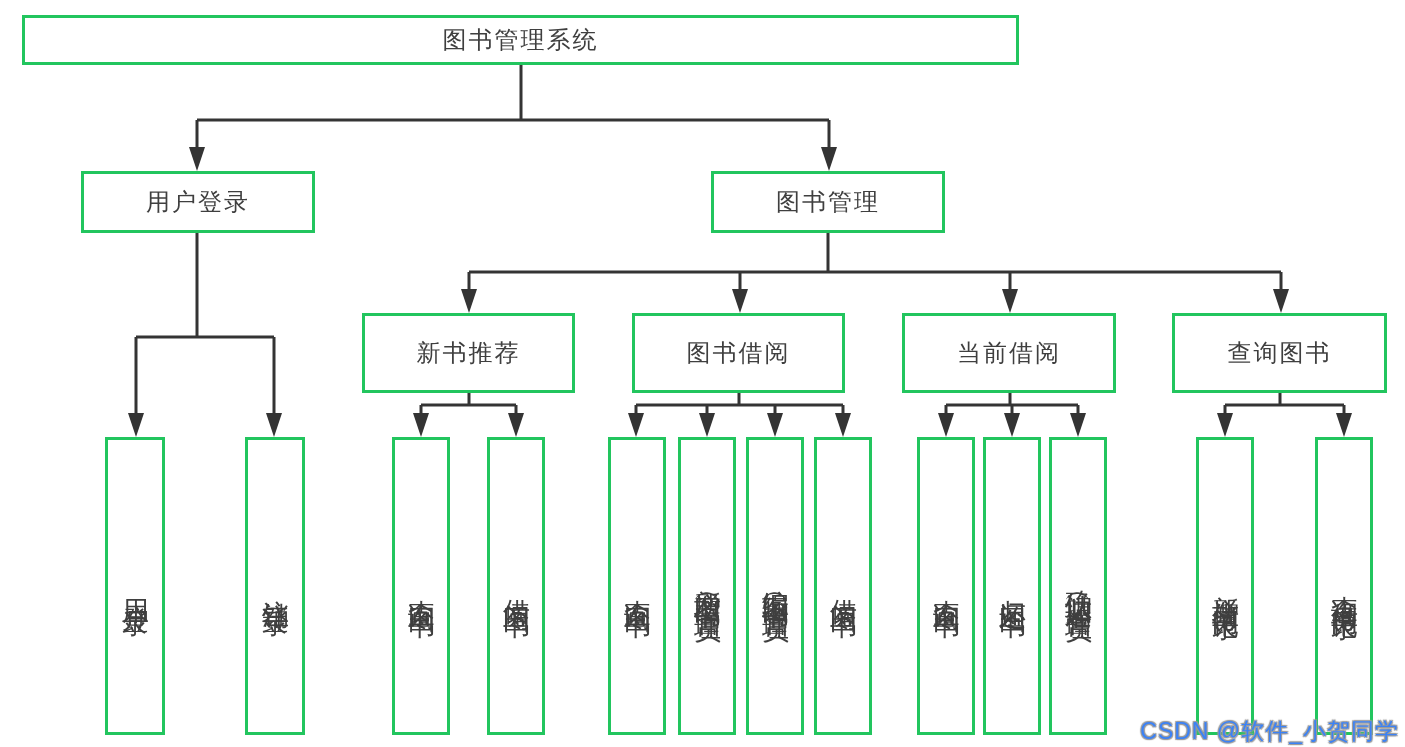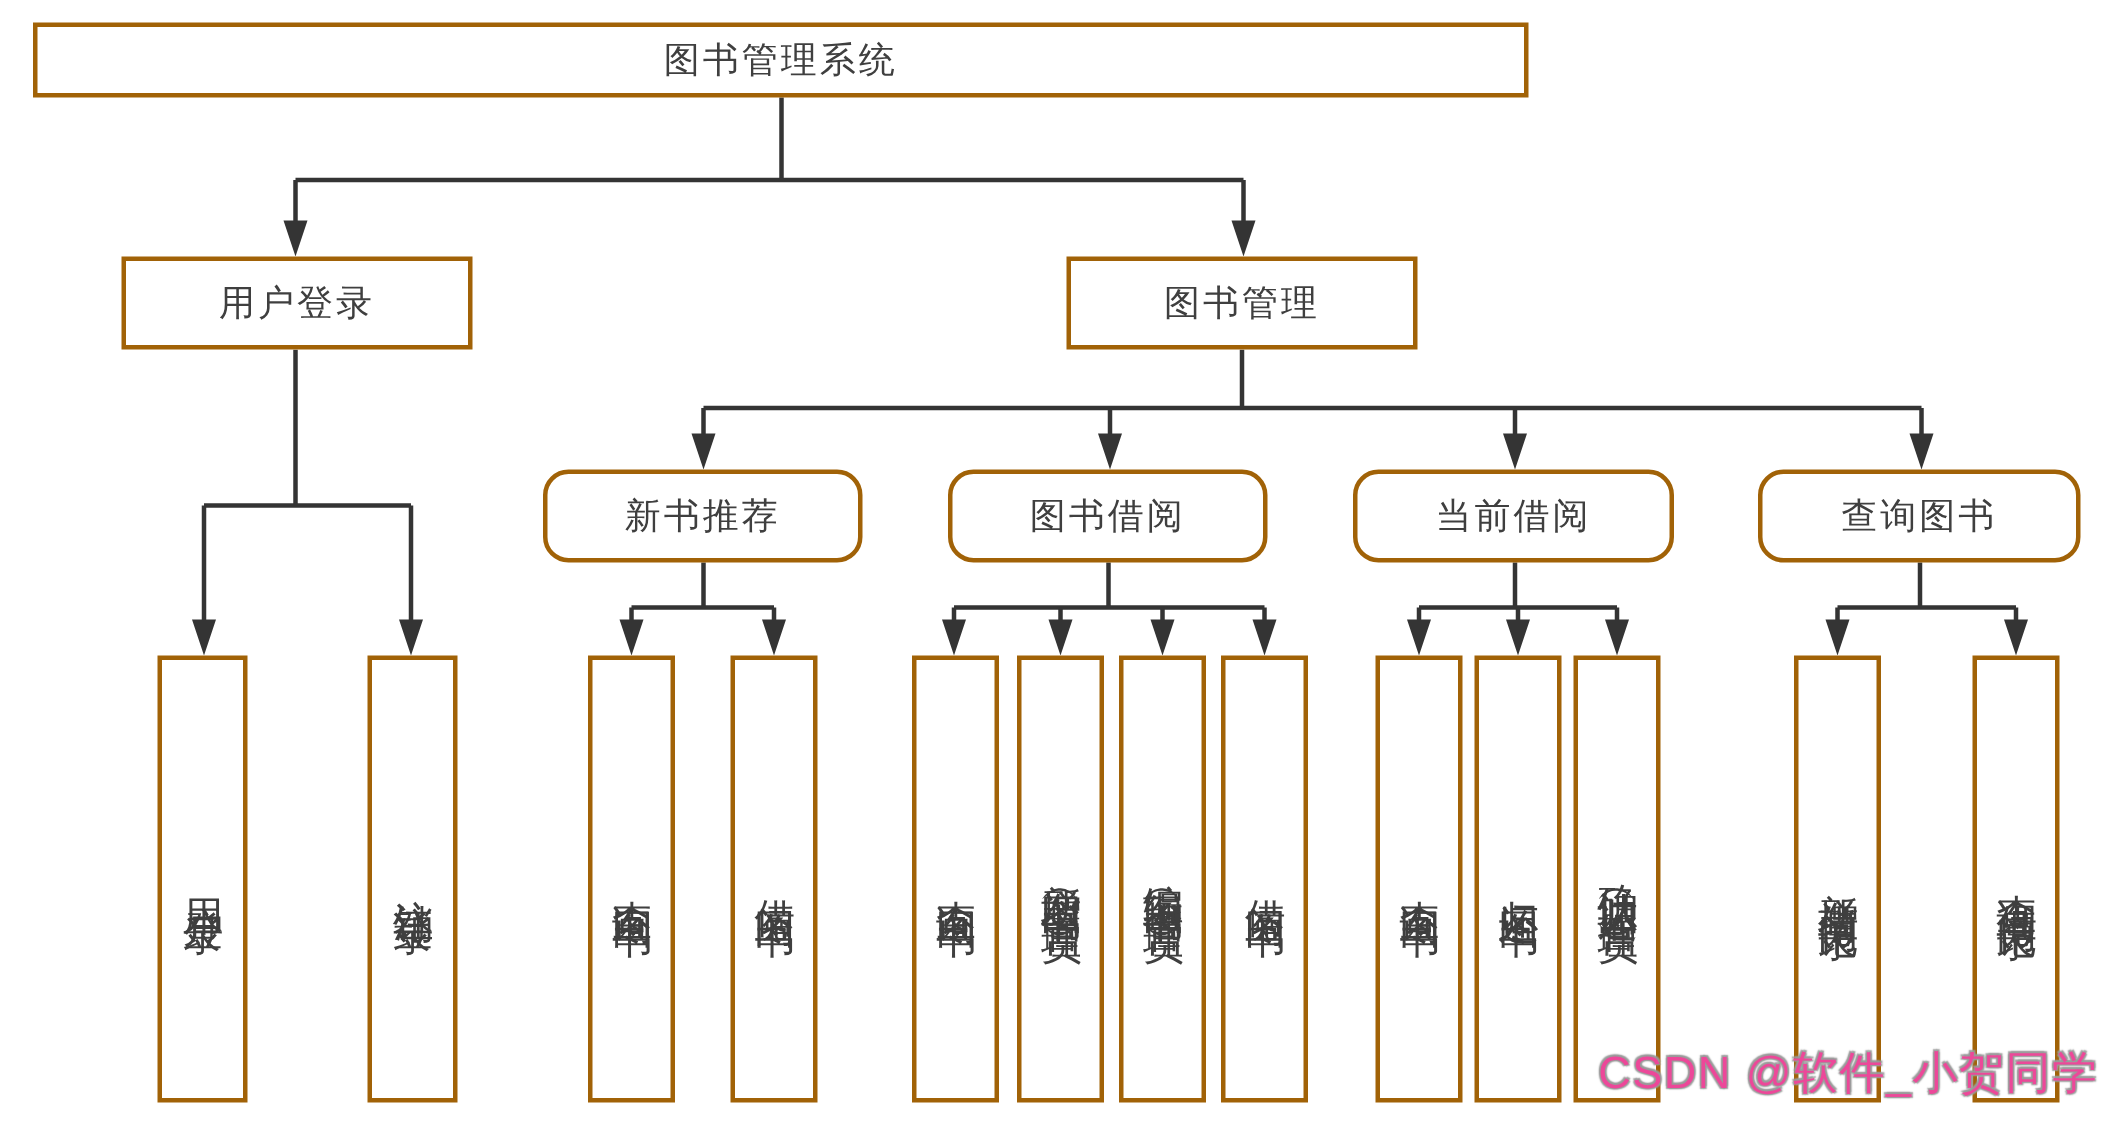--- a/index.html
+++ b/index.html
@@ -13,46 +13,46 @@
   }
   #wires {
     position: absolute;
     left: 0; top: 0;
     width: 1405px; height: 747px;
   }
   .node {
     position: absolute;
     box-sizing: border-box;
     background: #ffffff;
-    border: 3px solid #a16207;
+    border: 3px solid #22c55e;
     color: #3f3f3f;
     display: flex;
     align-items: center;
     justify-content: center;
     text-align: center;
   }
   .hnode { font-size: 24px; letter-spacing: 2px; }
   .root  { left: 22px; top: 15px; width: 997px; height: 50px; }
   .lvl2  { top: 171px; width: 234px; height: 62px; }
-  .lvl3  { top: 313px; height: 62px; border-radius: 17px; }
+  .lvl3  { top: 313px; height: 80px; }
   .leaf  { top: 437px; width: 58px; height: 298px; }
   .vtext {
     writing-mode: vertical-rl;
     text-orientation: mixed;
     font-size: 27px;
     letter-spacing: 4px;
     line-height: 1;
     white-space: nowrap;
   }
   .watermark {
     position: absolute;
     right: 6px;
-    bottom: 11px;
-    font-size: 30px;
-    color: #ec4899;
+    bottom: 0;
+    font-size: 23px;
+    color: #3b82f6;
     text-shadow: 1px 1px 1px #9a9a9a, -1px -1px 1px #9a9a9a, 1px -1px 1px #9a9a9a, -1px 1px 1px #9a9a9a;
     letter-spacing: 1px;
     pointer-events: none;
   }
 </style>
 </head>
 <body>
 
 <div id="canvas">
 

